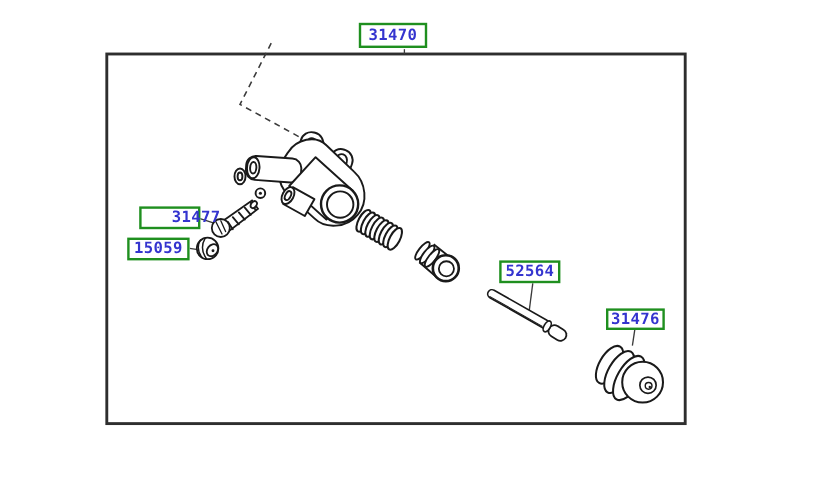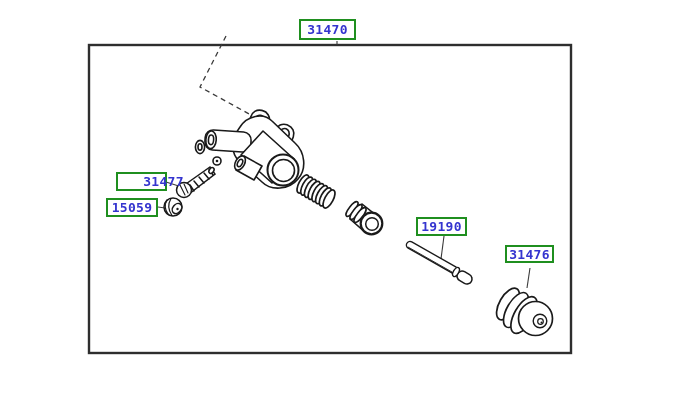--- a/index.html
+++ b/index.html
@@ -135,17 +135,17 @@
       <circle cx="541.5" cy="322.5" r="1" fill="#1a1a1a" stroke="none"></circle>
     </g>
   </svg>
 
   <div class="part-label" style="left:299px;top:19px;width:57px;height:21px;">31470</div>
 
   <div class="part-label" style="left:116px;top:172px;width:51px;height:19px;padding-left:44px;">31477</div>
 
   <div class="part-label" style="left:106px;top:198px;width:52px;height:19px;">15059</div>
 
-  <div class="part-label" style="left:416px;top:217px;width:51px;height:19px;">19190</div>
+  <div class="part-label" style="left:416px;top:217px;width:51px;height:19px;">52564</div>
 
-  <div class="part-label" style="left:505px;top:245px;width:49px;height:18px;">31476</div>
+  <div class="part-label" style="left:505px;top:257px;width:49px;height:18px;">31476</div>
 
 </div>
 
 </body></html>

